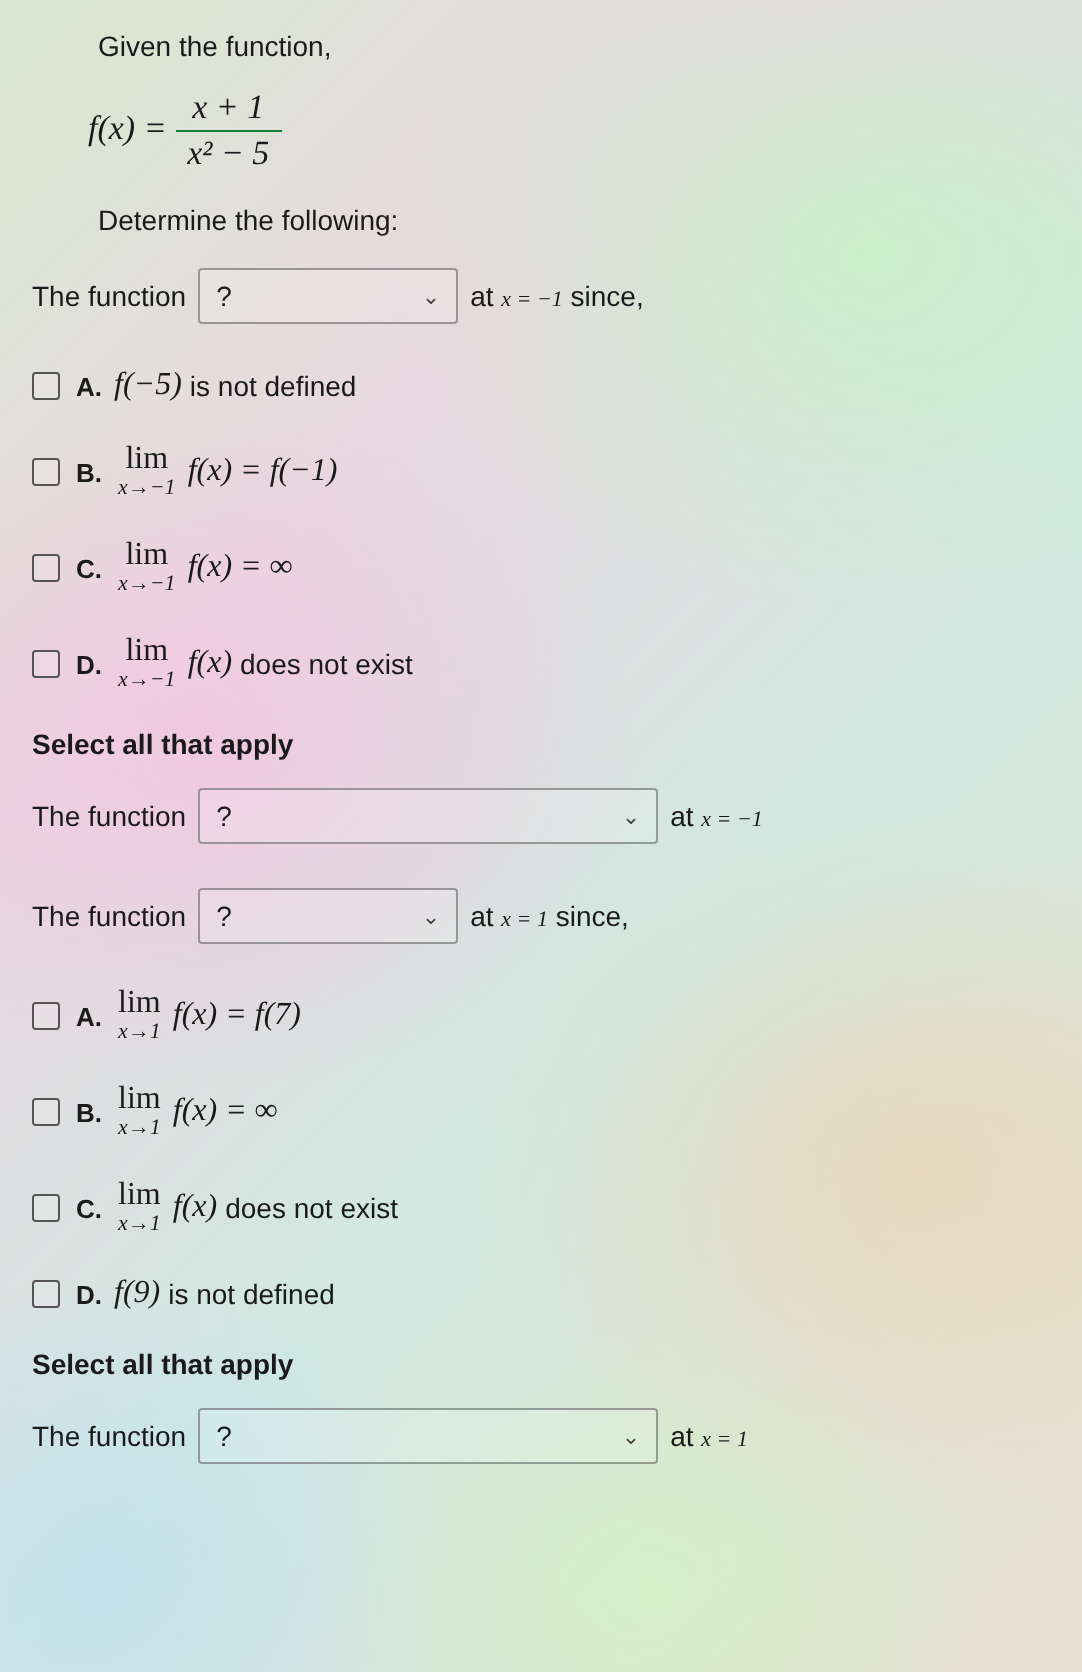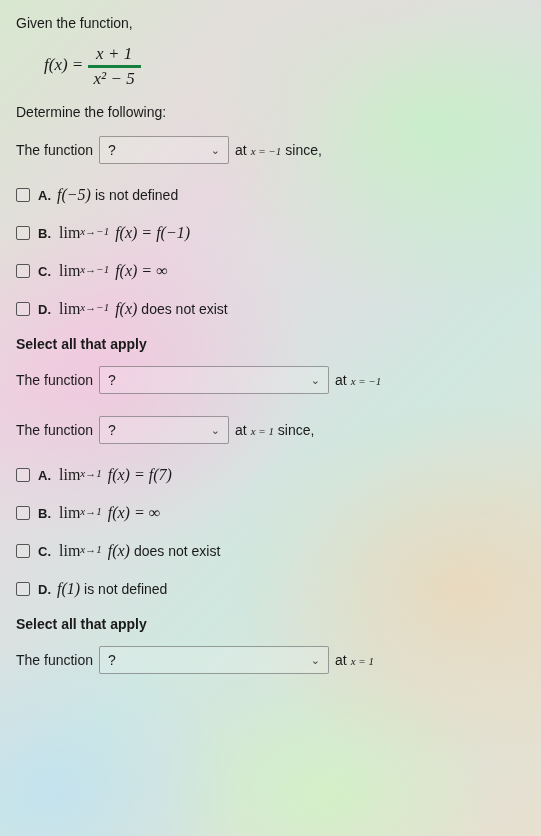--- a/index.html
+++ b/index.html
@@ -13,24 +13,24 @@
       radial-gradient(ellipse 400px 300px at 80% 15%, rgba(180,255,180,0.5), transparent 60%),
       radial-gradient(ellipse 350px 280px at 20% 45%, rgba(255,180,220,0.45), transparent 60%),
       radial-gradient(ellipse 380px 300px at 85% 70%, rgba(255,200,150,0.4), transparent 60%),
       radial-gradient(ellipse 300px 260px at 10% 95%, rgba(180,220,255,0.45), transparent 60%),
       radial-gradient(ellipse 280px 220px at 60% 95%, rgba(200,255,180,0.45), transparent 60%),
       linear-gradient(135deg, #d8e8d0 0%, #e8d8e0 30%, #d0e8e0 60%, #e8e0d0 100%);
     padding: 14px 16px;
     overflow: hidden;
     position: relative;
   }
-  .prompt { margin-bottom: 10px; line-height: 1.4; }
+  .prompt { margin-bottom: 10px; line-height: 1.4; margin-left: 33px; }
   .formula-block { margin: 10px 0 14px 28px; font-family: 'Times New Roman', serif; font-size: 17px; }
   .frac { display: inline-block; vertical-align: middle; text-align: center; }
-  .frac .num { display: block; padding: 0 6px 1px 6px; border-bottom: 3px solid #15803d; }
+  .frac .num { display: block; padding: 0 6px 1px 6px; border-bottom: 1px solid #15803d; }
   .frac .den { display: block; padding: 1px 6px 0 6px; }
   .inline-row { display: flex; align-items: center; flex-wrap: wrap; gap: 6px; margin: 14px 0 22px 0; text-align: right; }
   .select-box {
     display: inline-flex; align-items: center; justify-content: space-between;
     border: 1px solid rgba(90,90,90,0.55);
     background: rgba(255,255,255,0.15);
     border-radius: 2px;
     padding: 5px 8px;
     min-width: 130px;
     font-size: 14px;
@@ -44,21 +44,21 @@
     appearance: none;
     width: 14px; height: 14px;
     border: 1.3px solid #555;
     border-radius: 2px;
     background: rgba(255,255,255,0.15);
     cursor: pointer;
     flex-shrink: 0;
   }
   .opt-label { font-family: 'Times New Roman', serif; font-size: 16px; display: flex; align-items: center; gap: 4px; }
   .opt-letter { font-weight: bold; font-family: Arial, sans-serif; font-size: 13px; margin-right: 2px; }
-  .lim { display: inline-flex; flex-direction: row; line-height: 1; vertical-align: middle; margin: 0 2px; }
+  .lim { display: inline-flex; flex-direction: column; align-items: center; line-height: 1; vertical-align: middle; margin: 0 2px; }
   .lim .top { font-size: 16px; }
   .lim .bot { font-size: 11px; margin-top: 1px; }
   .mathit { font-style: italic; }
   .heading { font-weight: bold; font-size: 14px; margin: 10px 0 12px 0; }
   .mathinline { font-family: 'Times New Roman', serif; font-size: 11px; }
 </style>
 </head>
 <body>
 
 <div class="prompt">Given the function,</div>
@@ -185,21 +185,21 @@
           <span class="bot mathit">x→1</span>
         </span>
       <span class="mathit">f(x)</span>
       <span style="font-family:Arial;font-size:14px"> does not exist</span>
     </span>
   </label>
   <label class="opt">
     <input type="checkbox" class="cb" style="">
     <span class="opt-label">
       <span class="opt-letter">D.</span>
-      <span class="mathit">f(1)</span>
+      <span class="mathit">f(9)</span>
       <span style="font-family:Arial;font-size:14px"> is not defined</span>
     </span>
   </label>
 </div>
 
 <div class="heading">Select all that apply</div>
 
 <div class="inline-row" style="margin-bottom:0">
   <span>The function</span>
   <span class="select-box wide">

